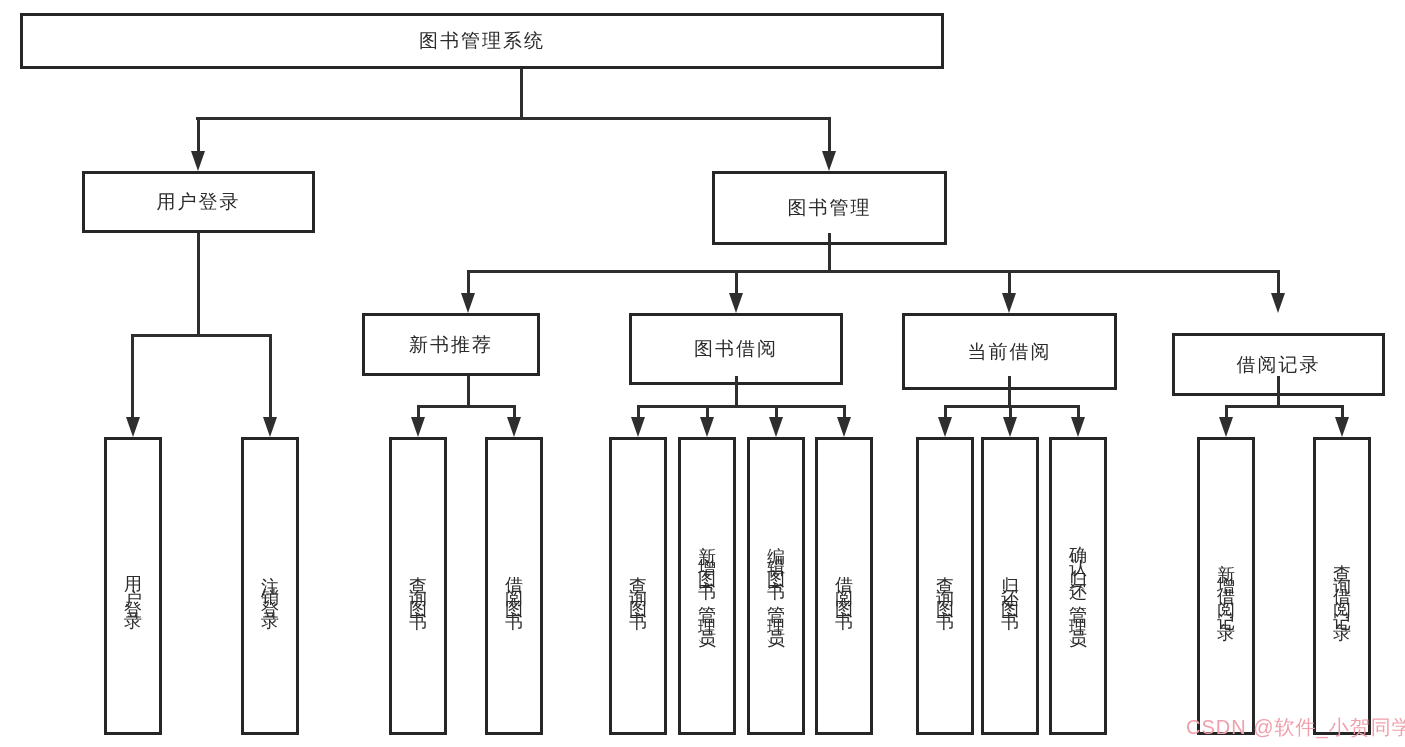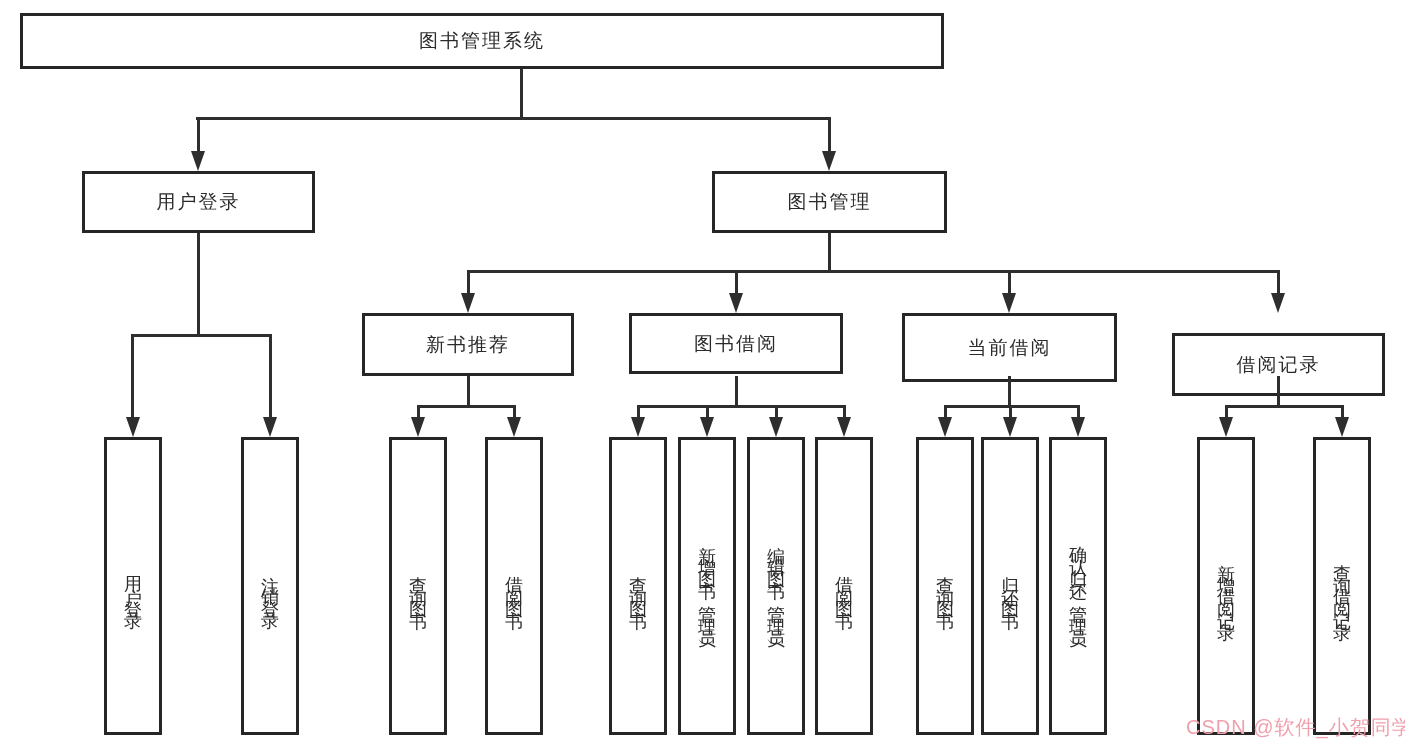--- a/index.html
+++ b/index.html
@@ -44,21 +44,21 @@
   <div class="vline" style="left:520px;top:69px;width:3px;height:50px;"></div>
   <div class="hline" style="left:196px;top:117px;width:635px;height:3px;"></div>
   <div class="vline" style="left:197px;top:118px;width:3px;height:34px;"></div>
   <div class="arrow" style="left:191px;top:151px;"></div>
   <div class="vline" style="left:828px;top:118px;width:3px;height:34px;"></div>
   <div class="arrow" style="left:822px;top:151px;"></div>
 
   <div class="box" style="left:82px;top:171px;width:233px;height:62px;">
     <span>用户登录</span>
   </div>
-  <div class="box" style="left:712px;top:171px;width:235px;height:62px;">
+  <div class="box" style="left:712px;top:171px;width:235px;height:74px;">
     <span>图书管理</span>
   </div>
 
   <div class="vline" style="left:197px;top:233px;width:3px;height:103px;"></div>
   <div class="hline" style="left:131px;top:334px;width:141px;height:3px;"></div>
   <div class="vline" style="left:131px;top:336px;width:3px;height:81px;"></div>
   <div class="arrow" style="left:126px;top:417px;"></div>
   <div class="vline" style="left:269px;top:336px;width:3px;height:81px;"></div>
   <div class="arrow" style="left:263px;top:417px;"></div>
 
@@ -66,27 +66,27 @@
   <div class="hline" style="left:467px;top:270px;width:813px;height:3px;"></div>
   <div class="vline" style="left:467px;top:272px;width:3px;height:22px;"></div>
   <div class="arrow" style="left:461px;top:293px;"></div>
   <div class="vline" style="left:735px;top:272px;width:3px;height:22px;"></div>
   <div class="arrow" style="left:729px;top:293px;"></div>
   <div class="vline" style="left:1008px;top:272px;width:3px;height:22px;"></div>
   <div class="arrow" style="left:1002px;top:293px;"></div>
   <div class="vline" style="left:1277px;top:272px;width:3px;height:22px;"></div>
   <div class="arrow" style="left:1271px;top:293px;"></div>
 
-  <div class="box" style="left:362px;top:313px;width:212px;height:63px;">
+  <div class="box" style="left:362px;top:313px;width:178px;height:63px;">
     <span>新书推荐</span>
   </div>
-  <div class="box" style="left:629px;top:313px;width:214px;height:61px;">
+  <div class="box" style="left:629px;top:313px;width:214px;height:72px;">
     <span>图书借阅</span>
   </div>
-  <div class="box" style="left:902px;top:313px;width:215px;height:69px;">
+  <div class="box" style="left:902px;top:313px;width:215px;height:77px;">
     <span>当前借阅</span>
   </div>
   <div class="box" style="left:1172px;top:313px;width:213px;height:63px;margin-top:20px;">
     <span>借阅记录</span>
   </div>
 
   <div class="vline" style="left:467px;top:376px;width:3px;height:31px;"></div>
   <div class="hline" style="left:417px;top:405px;width:99px;height:3px;"></div>
   <div class="vline" style="left:417px;top:407px;width:3px;height:11px;"></div>
   <div class="arrow" style="left:411px;top:417px;"></div>

